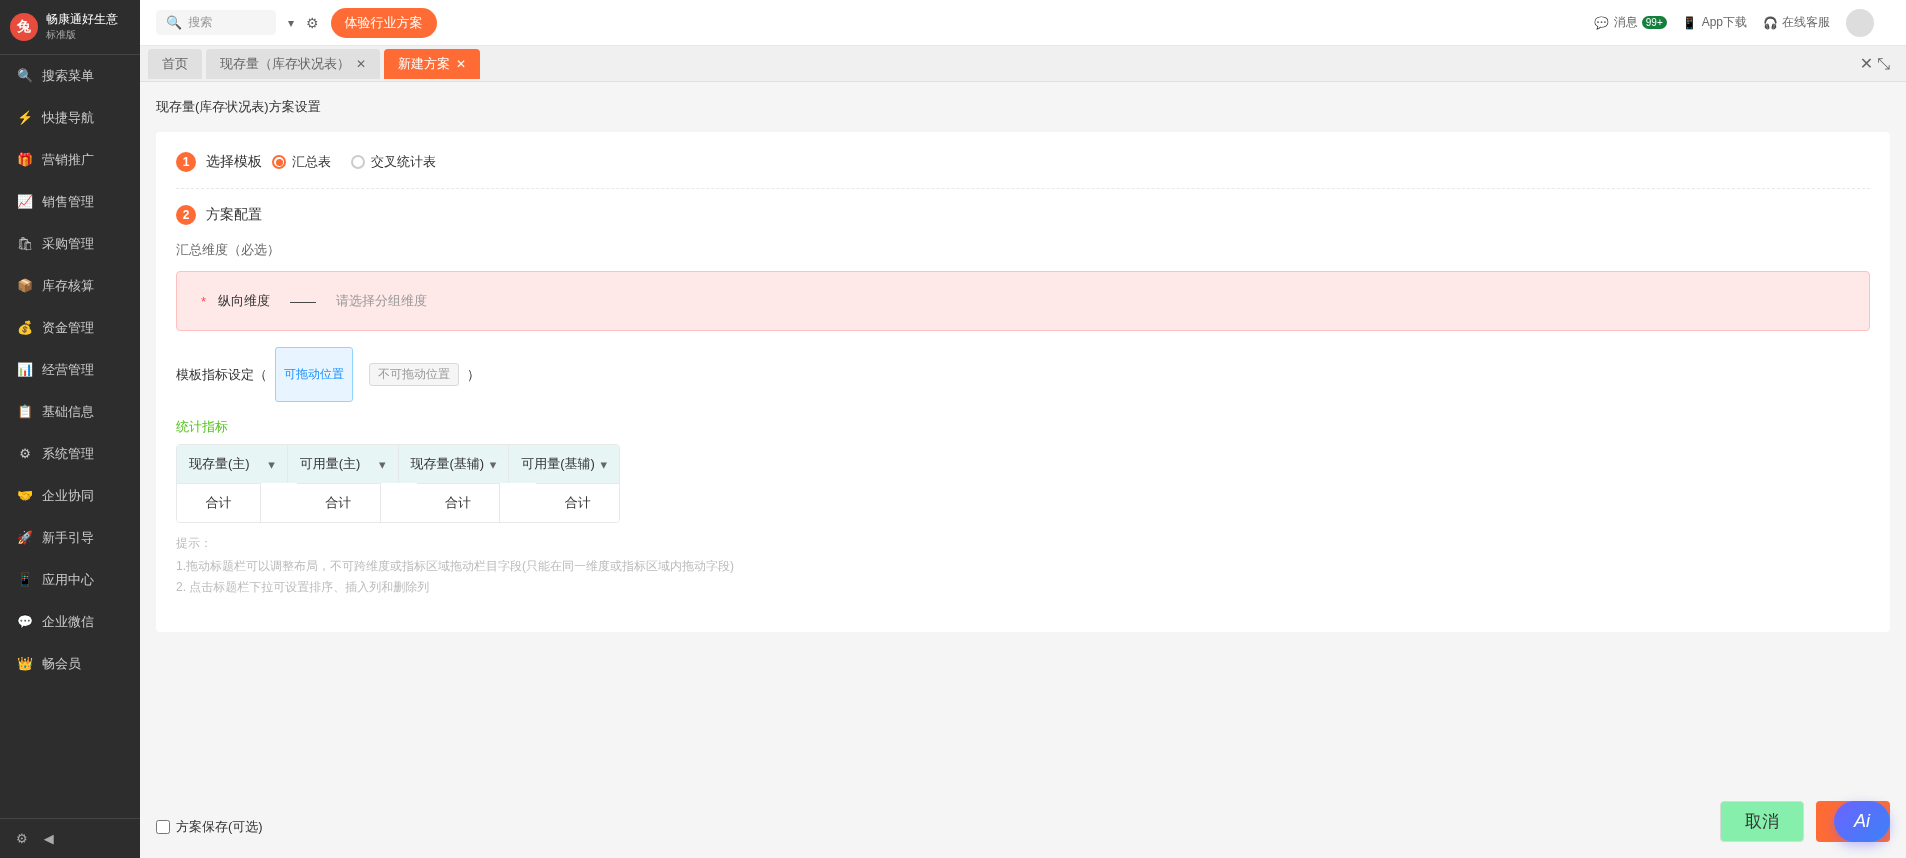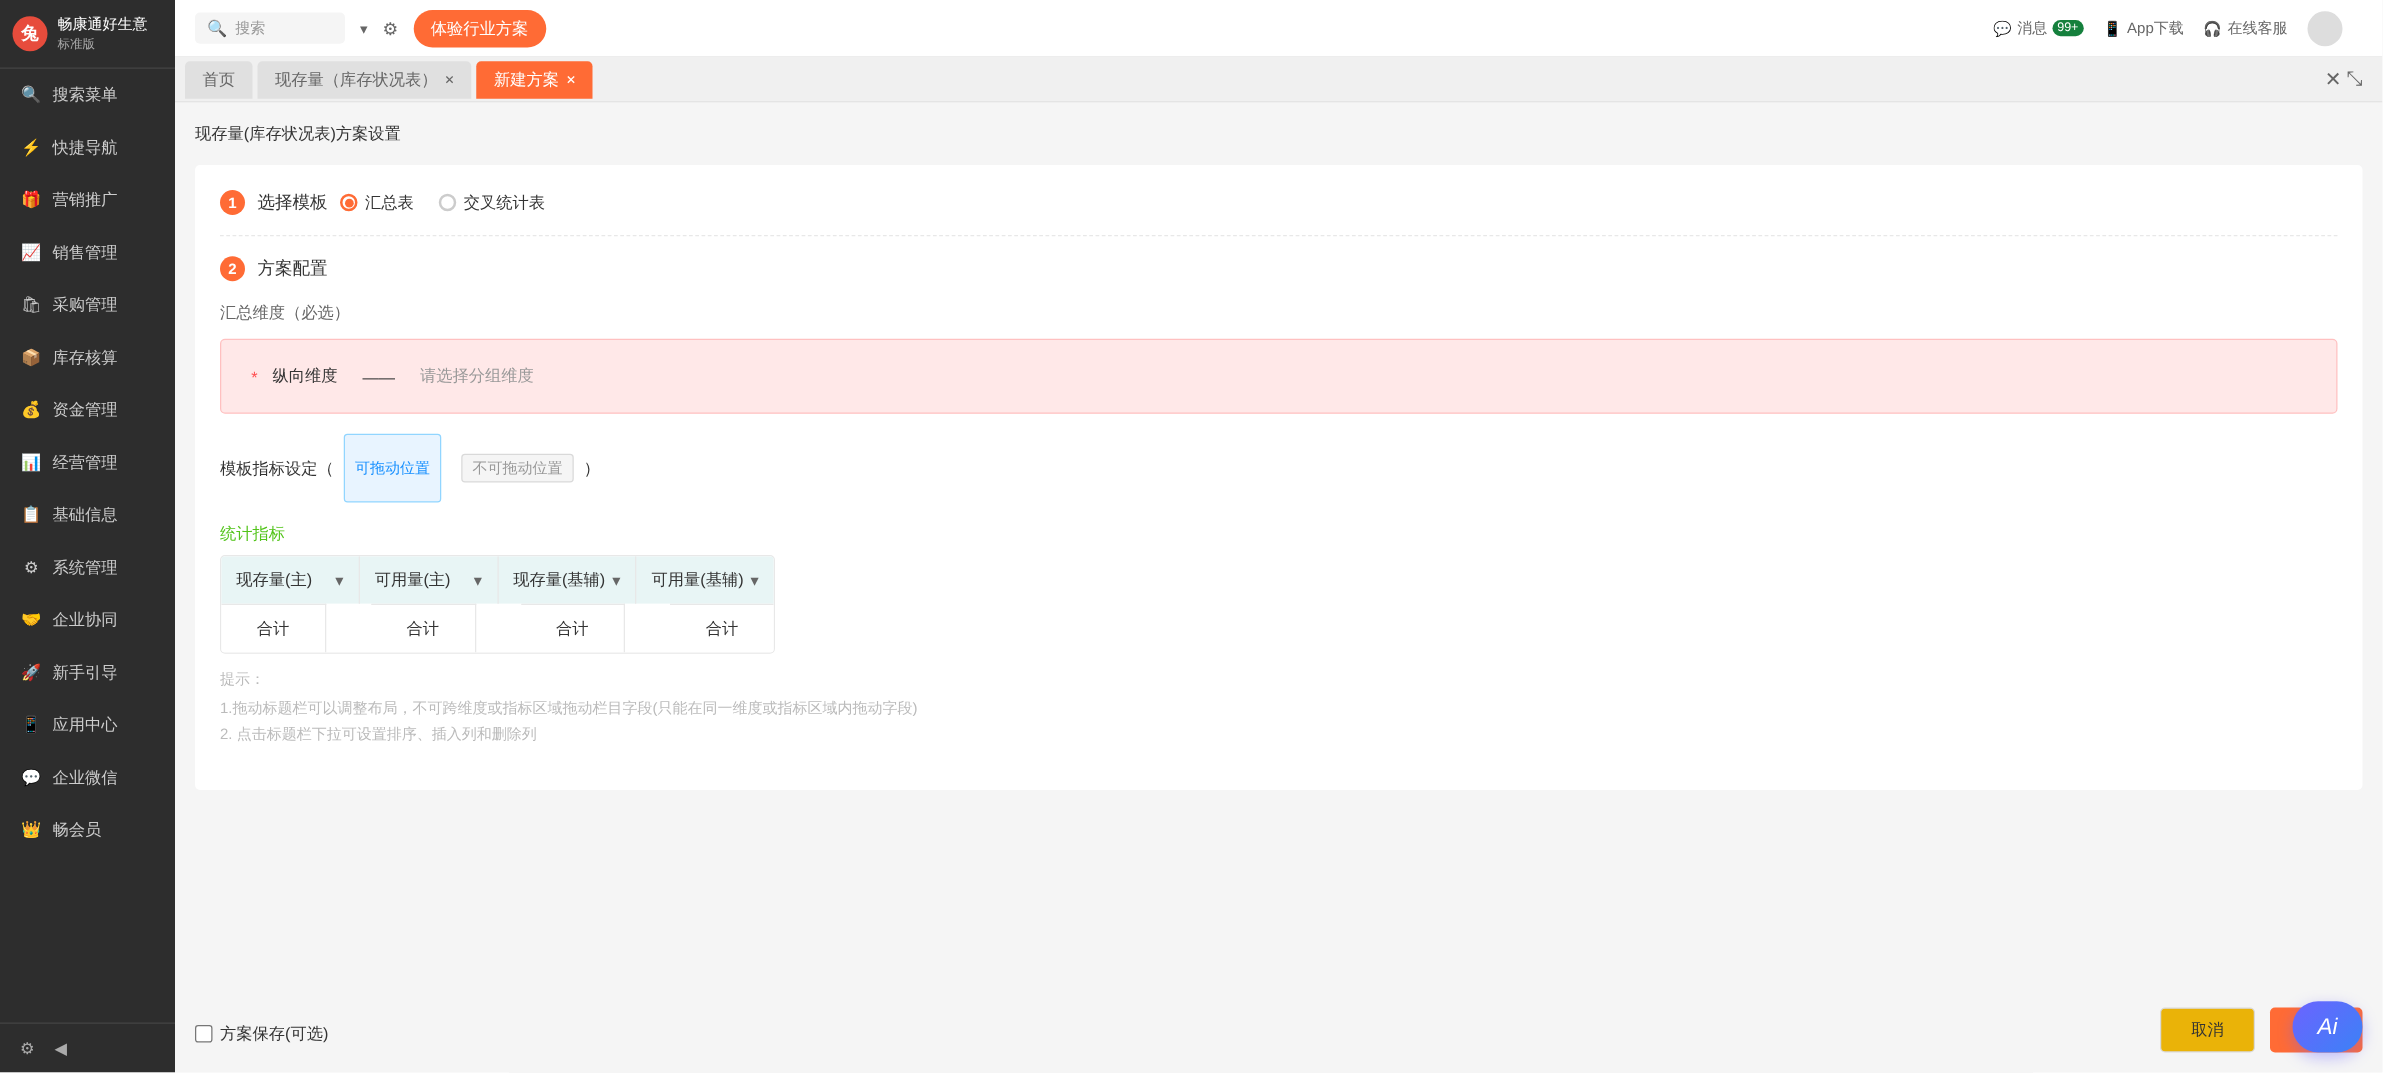--- a/index.html
+++ b/index.html
@@ -94,21 +94,20 @@
     }
     .tab {
       display: flex; align-items: center; gap: 6px;
       padding: 6px 14px;
       font-size: 13px;
       cursor: pointer;
       background: #e0e0e0;
       border-radius: 4px 4px 0 0;
       margin-right: 4px;
       color: #666;
-      font-family: Liberation Mono, monospace;
     }
     .tab.active {
       background: #ff6b35;
       color: white;
     }
     .tab-close { font-size: 12px; cursor: pointer; }
 
     
     .content {
       flex: 1;
@@ -225,25 +224,25 @@
     
     .bottom-actions {
       position: absolute;
       bottom: 16px;
       right: 16px;
       display: flex;
       gap: 12px;
     }
     .btn-cancel {
       padding: 8px 24px;
-      background: #eab308;
+      background: #86efac;
       border: 1px solid #d9d9d9;
       border-radius: 4px;
       cursor: pointer;
-      font-size: 13px;
+      font-size: 17px;
       color: #333;
     }
     .btn-query {
       padding: 8px 24px;
       background: #ff6b35;
       border: none;
       border-radius: 4px;
       cursor: pointer;
       font-size: 13px;
       color: white;

